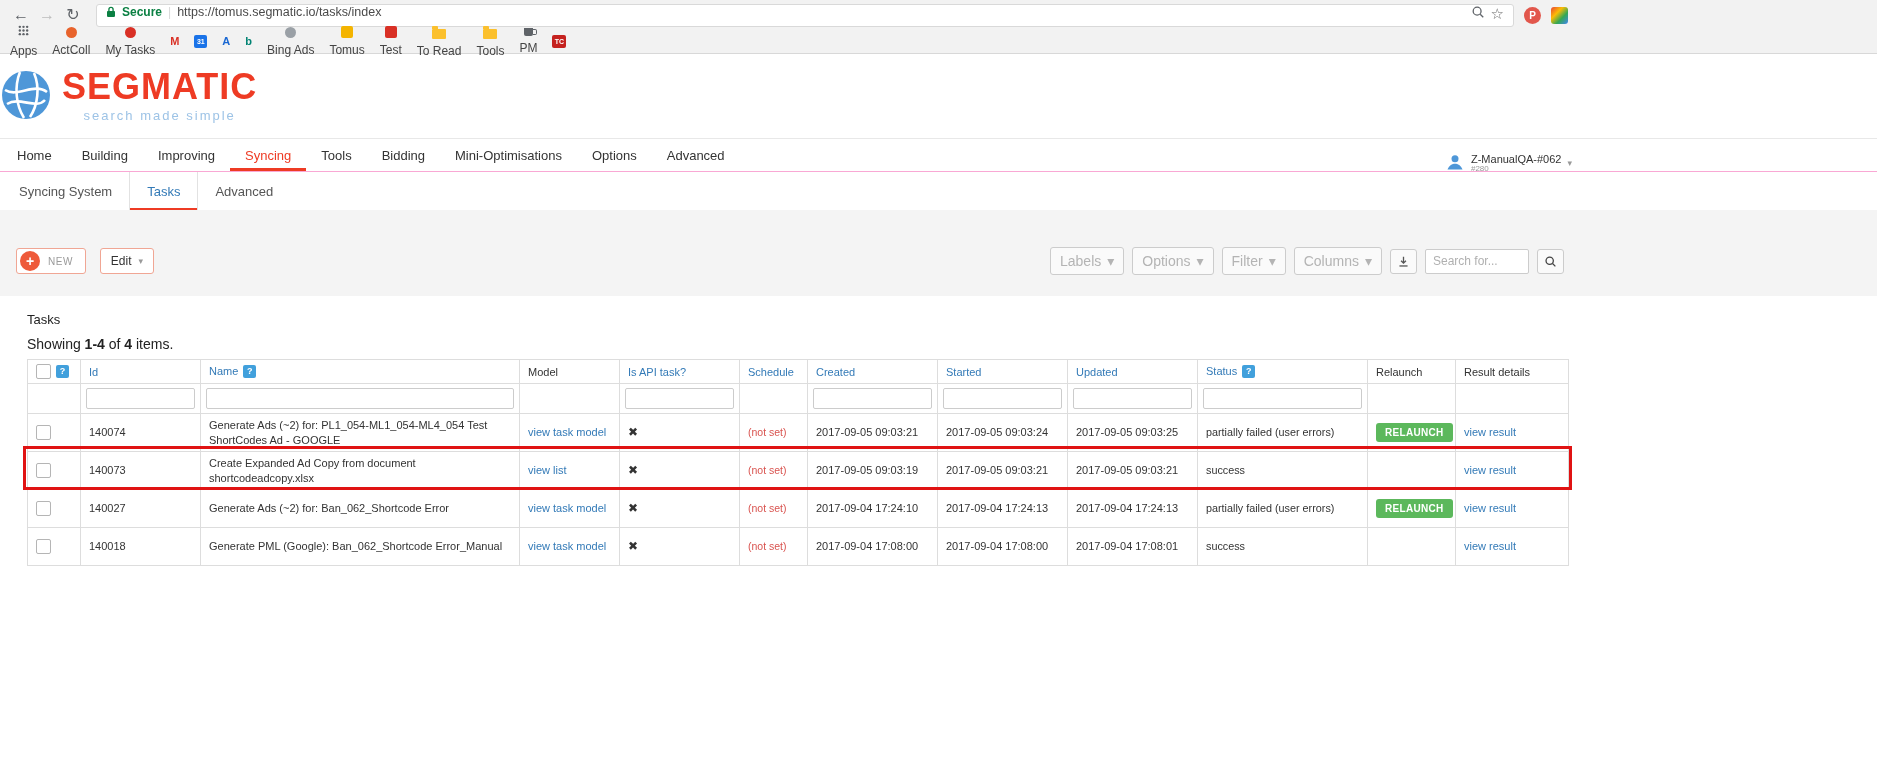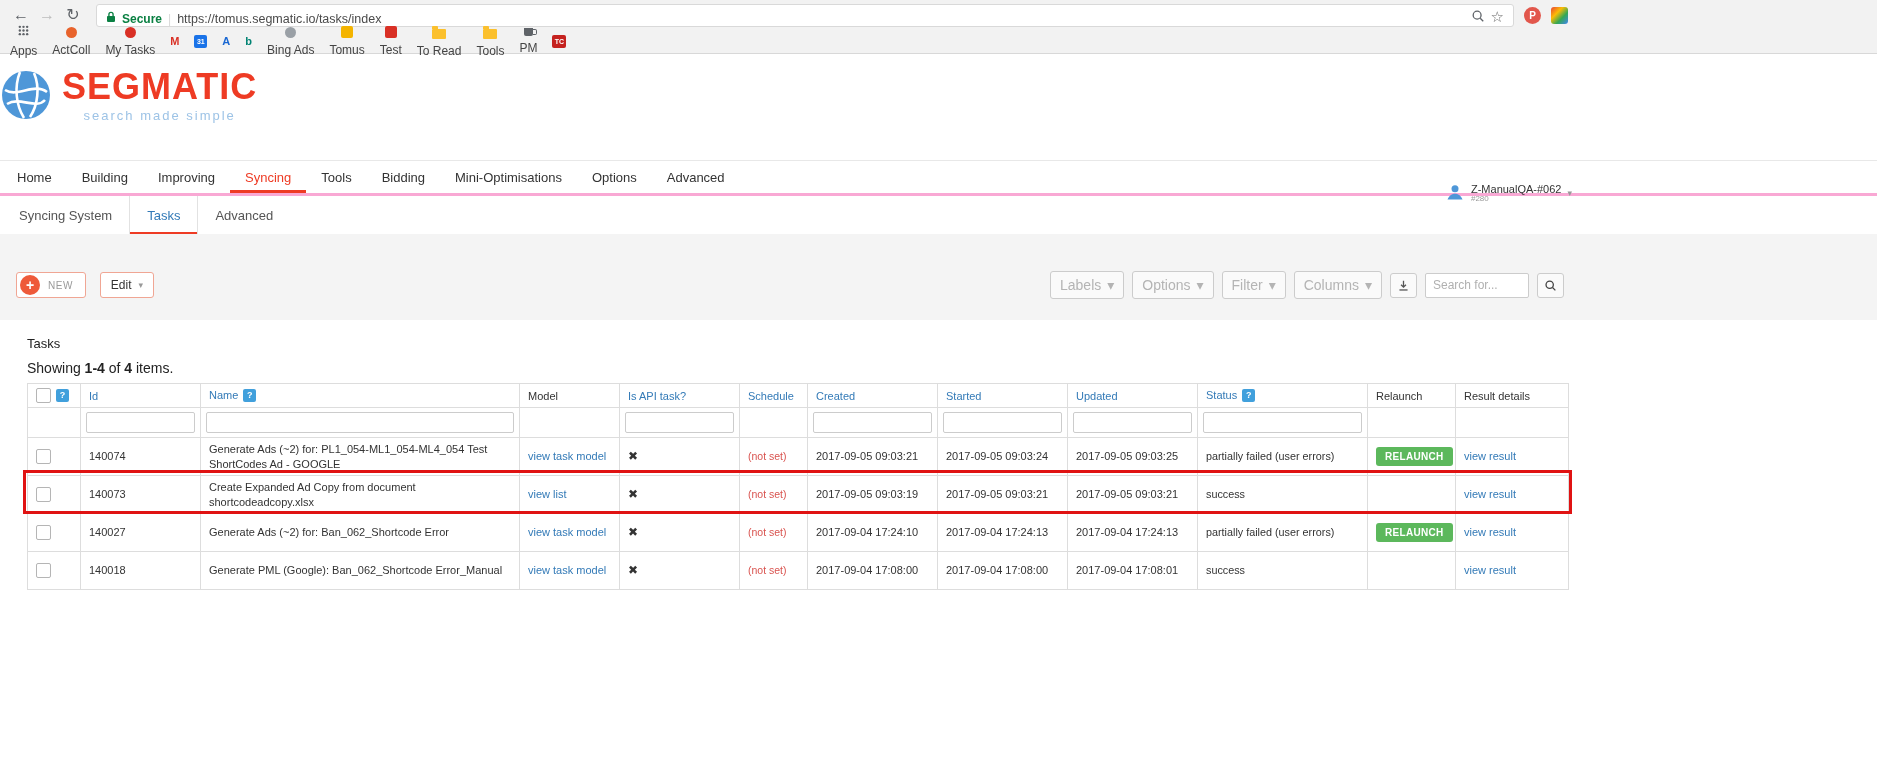--- a/index.html
+++ b/index.html
@@ -4,21 +4,21 @@
 <style>
   html,body{margin:0;padding:0;background:#fff;}
   .page{width:1877px;height:770px;position:relative;overflow:hidden;background:#fff;
         font-family:"Liberation Sans","DejaVu Sans",sans-serif;color:#333;font-size:13px;}
 
   
   .chrome-top{height:30px;background:#f2f2f2;display:flex;align-items:center;padding:0 10px;gap:4px;}
   .nav-btn{font-size:16px;color:#5f6368;width:22px;text-align:center;cursor:pointer;line-height:1;}
   .nav-btn.disabled{color:#bdbdbd;}
   .omnibox{height:21px;width:1398px;background:#fff;border:1px solid #d9d9d9;border-radius:3px;
-           display:flex;align-items:flex-end;padding:0 9px;margin-left:8px;gap:6px;}
+           display:flex;align-items:flex-start;padding:0 9px;margin-left:8px;gap:6px;}
   .secure-label{color:#0b8043;font-size:12px;font-weight:bold;}
   .omni-sep{color:#d9d9d9;font-size:12px;}
   .url-text{font-size:12.5px;color:#4a4a4a;}
   .omni-spacer{flex:1;}
   .star-ic{color:#6b6b6b;font-size:15px;cursor:pointer;}
   .ext{width:17px;height:17px;border-radius:50%;display:inline-flex;align-items:center;justify-content:center;
        font-size:10px;font-weight:bold;color:#fff;cursor:pointer;margin-left:6px;}
   .ext-p{background:#e2574c;}
   .ext-color{border-radius:3px;background:linear-gradient(135deg,#e94235 0%,#fbbc05 35%,#34a853 65%,#4285f4 100%);}
 
@@ -38,25 +38,25 @@
   .ic-mug{width:9px;height:8px;background:#5f6368;border-radius:0 0 2px 2px;position:relative;display:inline-block;}
   .ic-mug::after{content:"";position:absolute;right:-4px;top:1px;width:3px;height:4px;border:1px solid #5f6368;border-left:none;border-radius:0 2px 2px 0;}
 
   
   .logo-area{height:84px;width:1580px;display:flex;align-items:center;justify-content:flex-start;background:#fff;}
   .logo-inner{display:flex;align-items:center;gap:10px;}
   .logo-name{font-size:36px;font-weight:bold;color:#ee3b24;letter-spacing:1px;line-height:1;}
   .logo-tagline{font-size:13px;color:#9dc3e6;letter-spacing:2px;text-align:center;margin-top:3px;}
 
   
-  .mainnav{border-top:1px solid #e8e8e8;border-bottom:3px solid #f9a8d4;height:32px;background:#fff;margin-top:22px;}
+  .mainnav{border-top:1px solid #e8e8e8;border-bottom:1px solid #f9a8d4;height:32px;background:#fff;}
   .mainnav-inner{width:1580px;height:100%;display:flex;align-items:stretch;position:relative;padding-left:2px;}
   .nav-item{display:flex;align-items:center;padding:0 15px;font-size:13px;color:#333;cursor:pointer;}
   .nav-item.active{color:#ee3b24;box-shadow:inset 0 -3px 0 #ee3b24;}
-  .user-block{position:absolute;right:10px;top:16px;height:100%;display:flex;align-items:center;gap:6px;cursor:pointer;}
+  .user-block{position:absolute;right:10px;top:8px;height:100%;display:flex;align-items:center;gap:6px;cursor:pointer;}
   .user-name{font-size:11px;color:#333;line-height:1.1;}
   .user-id{font-size:8px;color:#9a9a9a;line-height:1.1;}
   .caret{color:#999;font-size:9px;}
 
   
   .subnav{height:38px;display:flex;align-items:stretch;padding-left:2px;background:#fff;}
   .subnav-item{display:flex;align-items:center;padding:0 17px;font-size:13px;color:#555;cursor:pointer;}
   .subnav-item.active{color:#337ab7;border-left:1px solid #e2e2e2;border-right:1px solid #e2e2e2;
                       box-shadow:inset 0 -2px 0 #ee3b24;background:#fff;}
 

